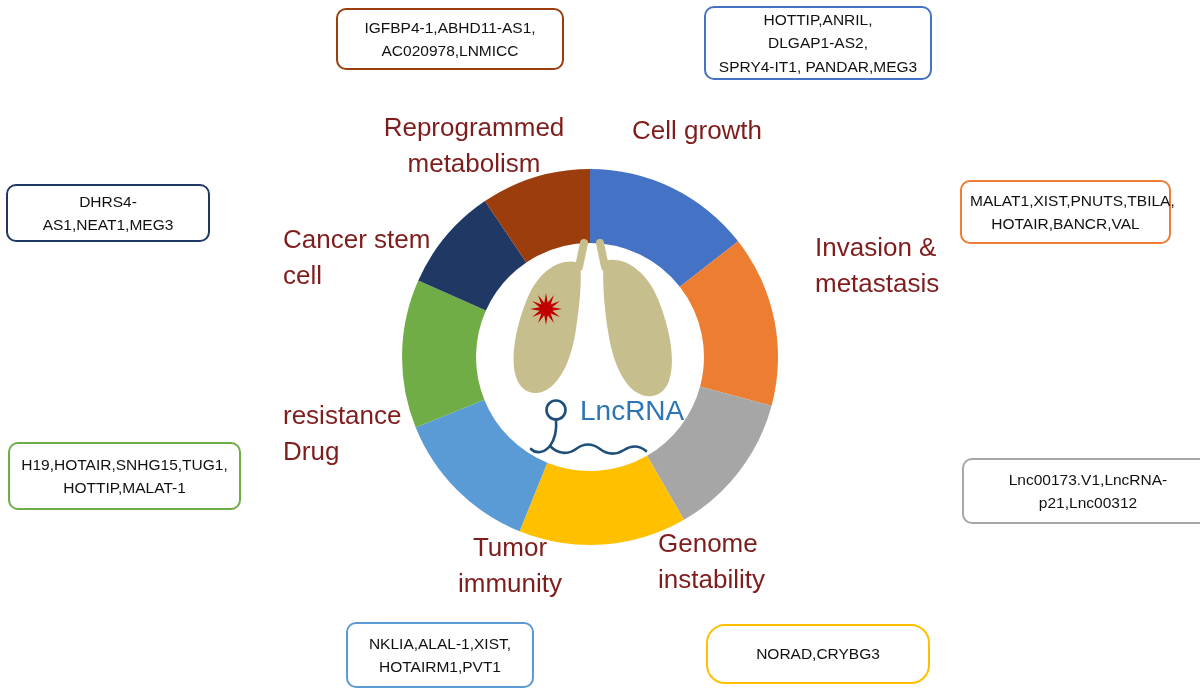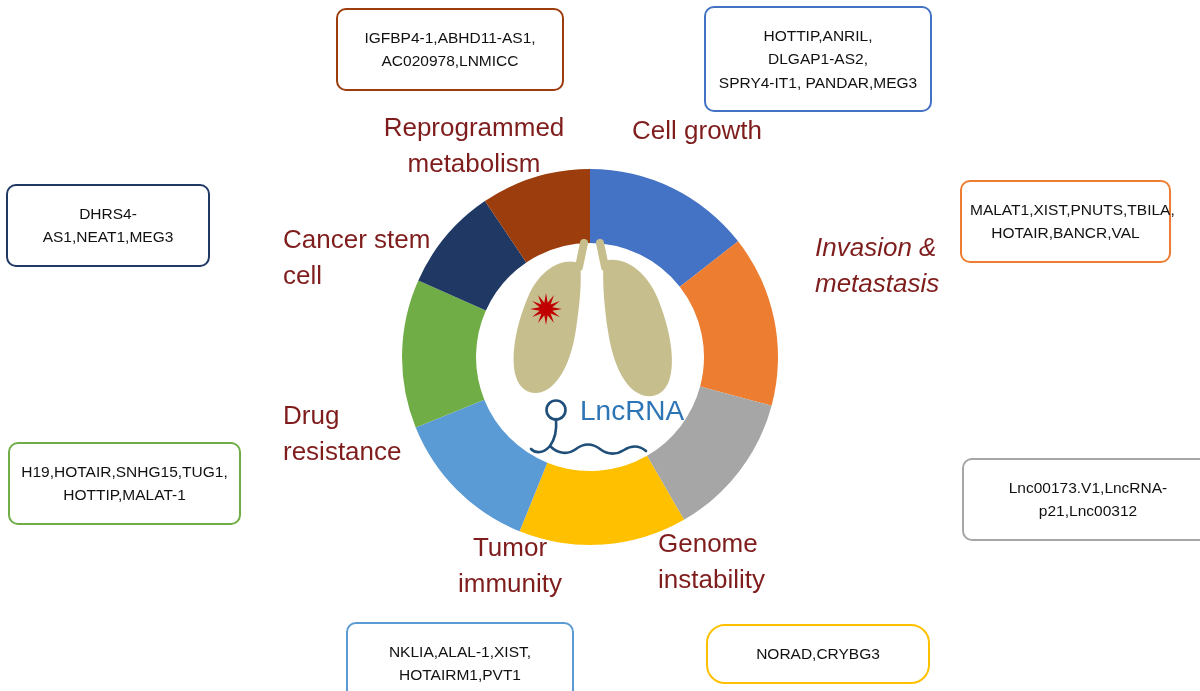--- a/index.html
+++ b/index.html
@@ -26,21 +26,21 @@
     border: 2.5px solid #333333;
     border-radius: 10px;
     background: #ffffff;
     font-size: 15.5px;
     color: #111111;
     text-align: center;
     display: flex;
     flex-direction: column;
     justify-content: center;
     line-height: 1.5;
-    padding: 16px 8px;
+    padding: 0 8px;
   }
   #donut-svg {
     position: absolute;
     left: 390px;
     top: 157px;
     width: 400px;
     height: 400px;
   }
 </style>
 </head>
@@ -66,21 +66,21 @@
 
   <div class="gene-box" style="left: 962px; top: 458px; width: 252px; min-height: 66px; border-color: rgb(166, 166, 166);">
       <div>Lnc00173.V1,LncRNA-</div>
       <div>p21,Lnc00312</div>
     </div>
 
   <div class="gene-box" style="left: 706px; top: 624px; width: 224px; min-height: 60px; border-color: rgb(255, 192, 0); border-radius: 19px;">
       <div>NORAD,CRYBG3</div>
     </div>
 
-  <div class="gene-box" style="left: 346px; top: 622px; width: 228px; min-height: 66px; border-color: rgb(91, 155, 213);">
+  <div class="gene-box" style="left: 346px; top: 622px; width: 188px; min-height: 66px; border-color: rgb(91, 155, 213);">
       <div>NKLIA,ALAL-1,XIST,</div>
       <div>HOTAIRM1,PVT1</div>
     </div>
 
   <div class="gene-box" style="left: 8px; top: 442px; width: 233px; min-height: 68px; border-color: rgb(112, 173, 71);">
       <div>H19,HOTAIR,SNHG15,TUG1,</div>
       <div>HOTTIP,MALAT-1</div>
     </div>
 
   <div class="gene-box" style="left: 6px; top: 184px; width: 204px; min-height: 58px; border-color: rgb(31, 56, 100);">
@@ -89,39 +89,39 @@
 
   <div class="hallmark-label center" style="left:354px; top:110px; width:240px;">
       <div>Reprogrammed</div>
       <div>metabolism</div>
     </div>
 
   <div class="hallmark-label" style="left:632px; top:113px;">
       <div>Cell growth</div>
     </div>
 
-  <div class="hallmark-label" style="left:815px; top:230px;font-style:italic;">
+  <div class="hallmark-label" style="left:815px; top:230px;">
       <div>Invasion &amp;</div>
       <div>metastasis</div>
     </div>
 
 
   <div class="hallmark-label" style="left:658px; top:526px;">
       <div>Genome</div>
       <div>instability</div>
     </div>
 
   <div class="hallmark-label center" style="left:425px; top:530px; width:170px;">
       <div>Tumor</div>
       <div>immunity</div>
     </div>
 
   <div class="hallmark-label" style="left:283px; top:398px;">
+      <div>resistance</div>
       <div>Drug</div>
-      <div>resistance</div>
     </div>
 
   <div class="hallmark-label" style="left:283px; top:222px;">
       <div>Cancer stem</div>
       <div>cell</div>
     </div>
 
   <svg id="donut-svg" viewBox="0 0 400 400">
     <g id="donut-segments">
         <path d="M200.0,12.0 A188,188 0 0 1 348.1,84.3 L289.8,129.8 A114,114 0 0 0 200.0,86.0 Z" fill="#4472C4"></path>

